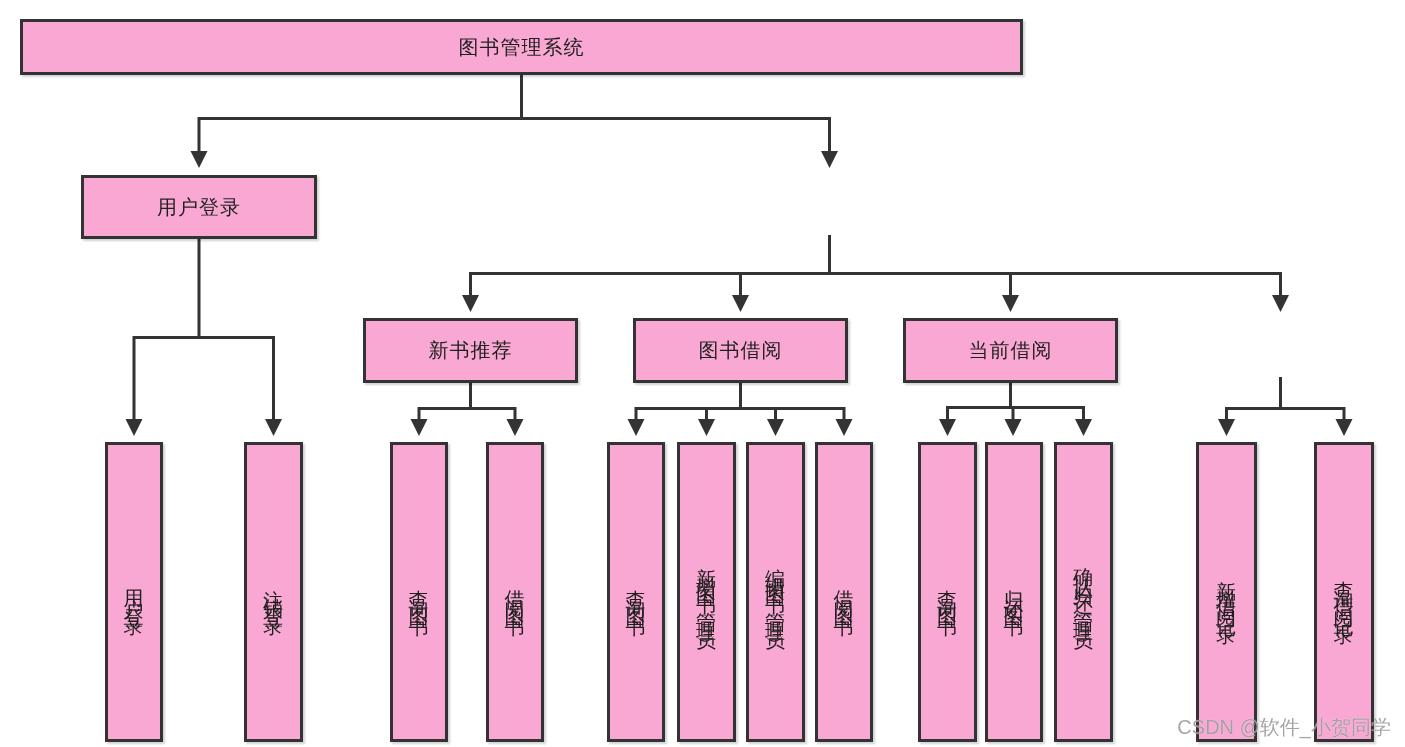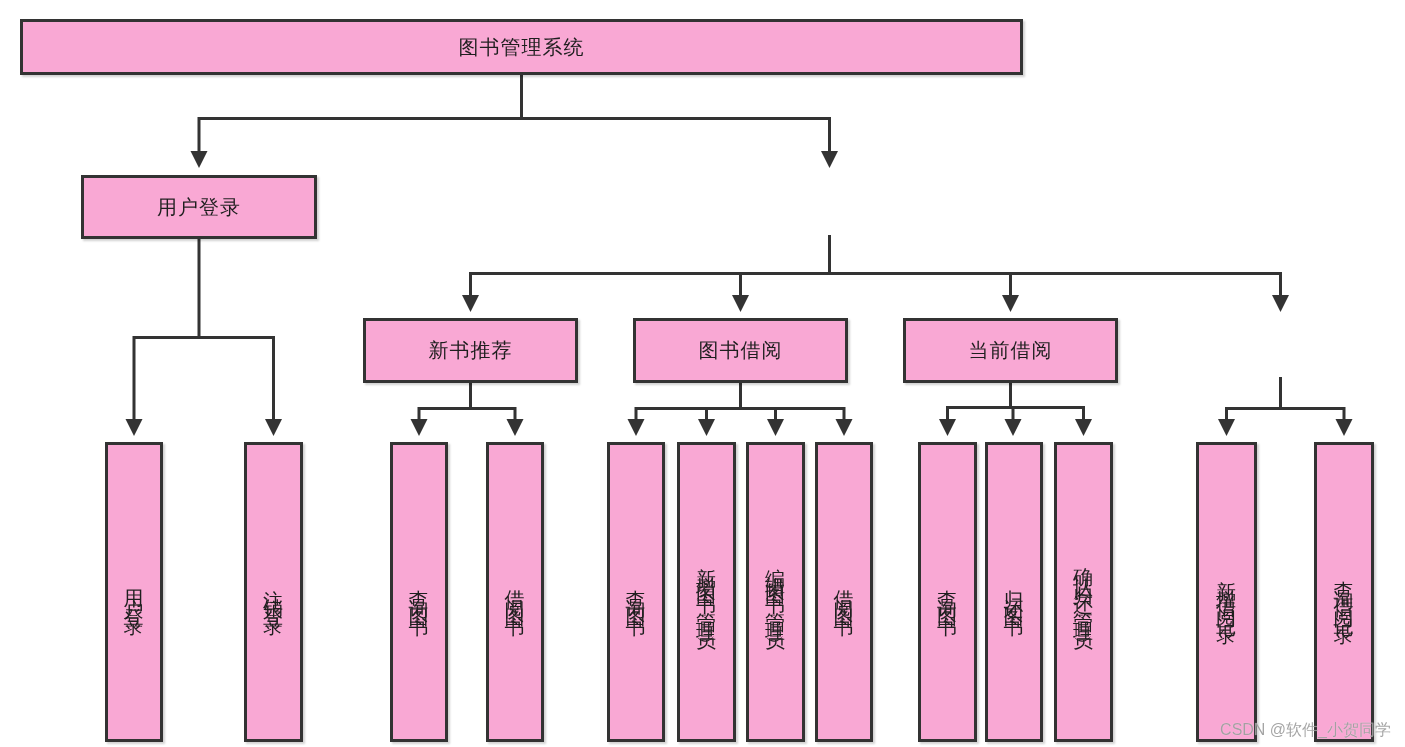--- a/index.html
+++ b/index.html
@@ -39,21 +39,21 @@
   #edges{
     position:absolute;
     left:0;top:0;
     width:1405px;height:747px;
     pointer-events:none;
   }
   #watermark{
     position:absolute;
     right:14px;
     bottom:6px;
-    font-size:16px;
+    font-size:20px;
     color:#9e9e9e;
     opacity:0.92;
     white-space:nowrap;
     text-shadow:0 0 1px rgba(255,255,255,0.6);
   }
 </style>
 </head>
 <body>
 
 <div id="canvas">

